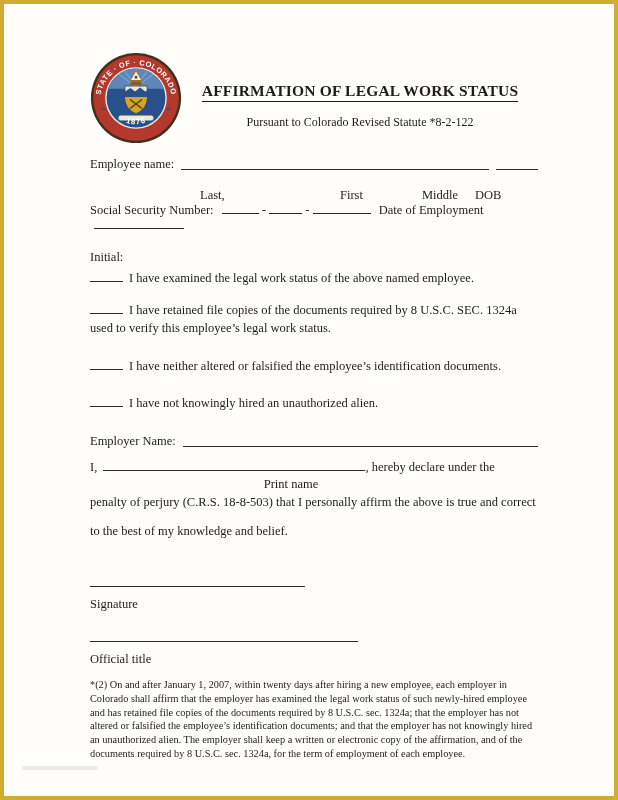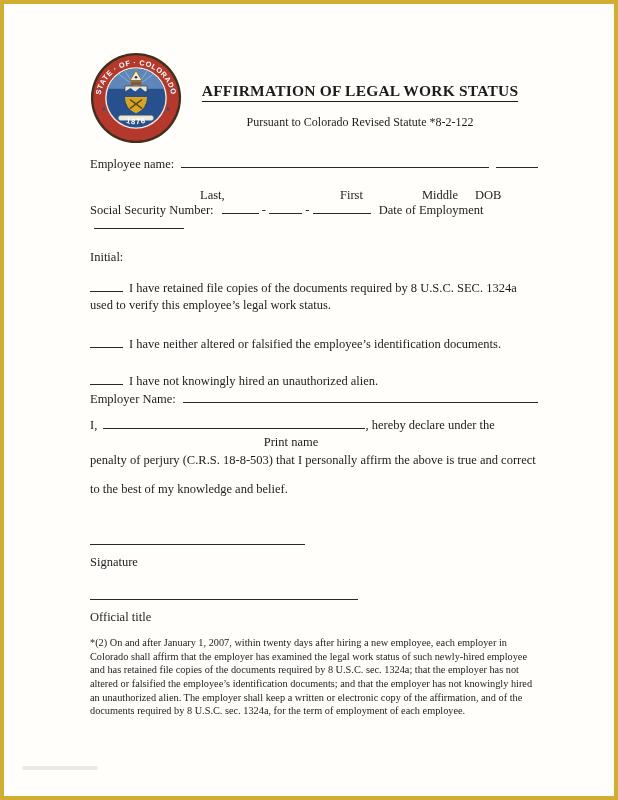--- a/index.html
+++ b/index.html
@@ -23,35 +23,35 @@
     display:inline-block;
     font-size:15.5px; font-weight:bold; letter-spacing:.2px;
     border-bottom:1.5px solid #1c1c1c; padding-bottom:1px;
   }
   .subtitle { margin-top:13px; font-size:12px; }
 
   
   .bl { display:inline-block; height:.8em; border-bottom:1px solid #2a2a2a; }
   .grow { flex:1; }
 
-  .row { display:flex; align-items:flex-start; gap:7px; }
+  .row { display:flex; align-items:center; gap:7px; }
   .sublabels { position:relative; height:16px; font-size:12.5px; }
   .sublabels span { position:absolute; top:16px; }
 
   .line-employee { margin-top:13px; }
   .line-ssn { margin-top:15px; }
   .initial-heading { margin-top:17px; }
   .init-item { line-height:1.38; }
   .init-item .bl { width:33px; margin-right:6px; }
   .i1 { margin-top:5px; }
   .i2 { margin-top:15px; }
   .i3 { margin-top:21px; }
   .i4 { margin-top:20px; }
 
-  .line-employer { margin-top:2px; }
+  .line-employer { margin-top:22px; }
   .line-declare { margin-top:11px; }
   .print-name { margin-top:2px; margin-left:116px; width:170px; text-align:center; }
   .line-penalty { margin-top:3px; }
   .line-belief { margin-top:14px; }
 
   .sig-blank { display:block; margin-top:37px; width:215px; }
   .sig-label { margin-top:10px; }
   .title-blank { display:block; margin-top:19px; width:268px; }
 
   .fine-print { margin-top:11px; font-size:10.3px; line-height:1.33; }
@@ -145,20 +145,23 @@
       <span>-</span>
       <span class="bl" style="width:33px"></span>
       <span>-</span>
       <span class="bl" style="width:58px"></span>
       <span style="margin-left:5px">Date of Employment</span>
       <span class="bl" style="width:90px;margin-left:4px"></span>
     </div>
 
     <div class="initial-heading">Initial:</div>
 
+    <div class="init-item i1">
+      <span class="bl"></span><span>I have examined the legal work status of the above named employee.</span>
+    </div>
     <div class="init-item i2">
       <span class="bl"></span><span>I have retained file copies of the documents required by 8 U.S.C. SEC. 1324a used to verify this employee’s legal work status.</span>
     </div>
     <div class="init-item i3">
       <span class="bl"></span><span>I have neither altered or falsified the employee’s identification documents.</span>
     </div>
     <div class="init-item i4">
       <span class="bl"></span><span>I have not knowingly hired an unauthorized alien.</span>
     </div>
 

